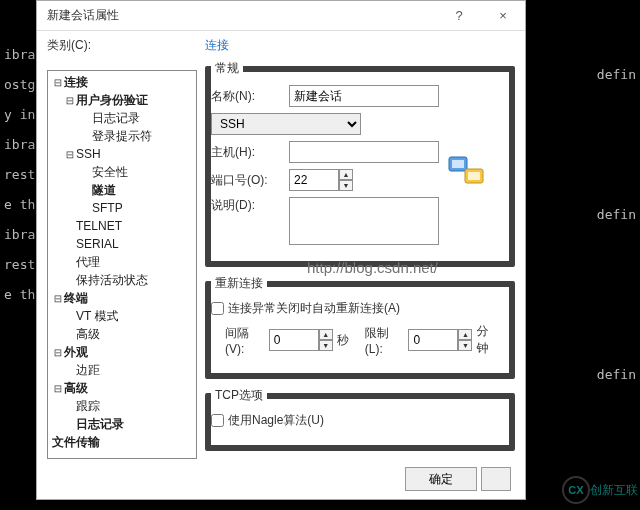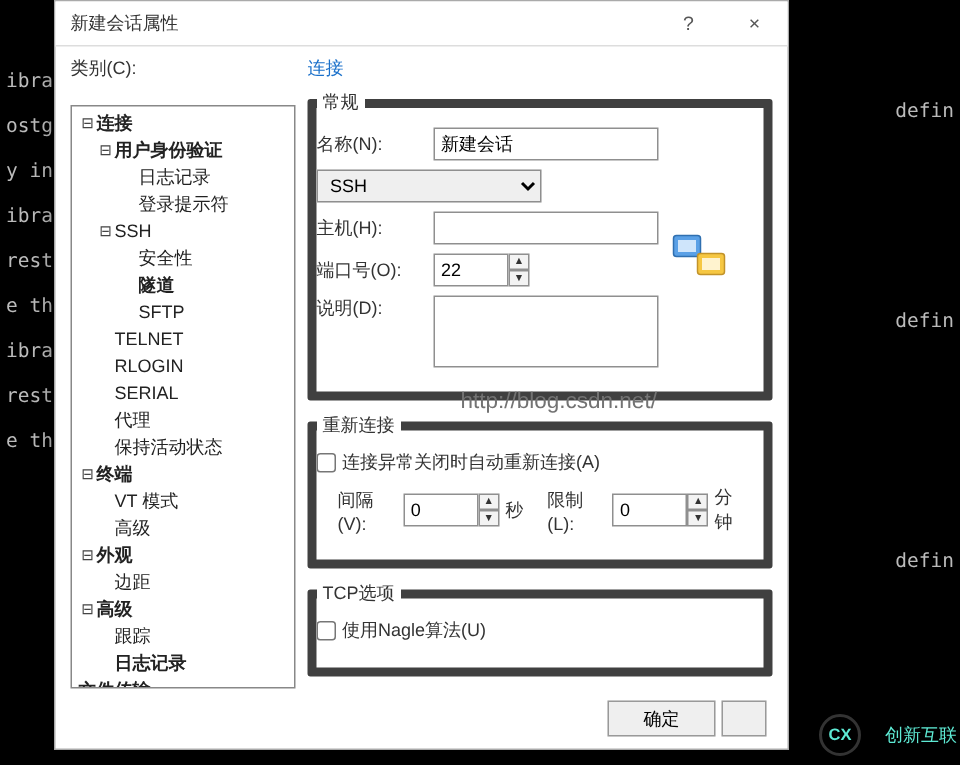--- a/index.html
+++ b/index.html
@@ -86,22 +86,22 @@
   }
   .footer-btns button {
     width: 72px; height: 24px; border: 1px solid #999; background: #efefef; font-size: 12px;
   }
   .footer-btns .ghost { width: 30px; }
   .watermark {
     position: absolute; left: 270px; top: 258px; color: #737373; font-size: 15px; font-family: Arial;
     pointer-events: none;
   }
   .logo {
-    position: absolute; right: 2px; bottom: 6px; display:flex; align-items:center; gap:16px;
-    font-size: 12px; color:#5eead4;
+    position: absolute; right: 2px; bottom: 6px; display:flex; align-items:center; gap:0;
+    font-size: 12px; color:#0f766e;
   }
   .logo .circ { width:28px; height:28px; border:2px solid #333; border-radius:50%; display:flex; align-items:center; justify-content:center; font-weight:bold; font-size:11px; }
 </style>
 </head>
 <body>
 
 <div class="terminal-bg">
   <div class="line">ibra</div>
   <div class="line">ostgr</div>
   <div class="line">y ins</div>
@@ -155,24 +155,20 @@
             <span class="tw"></span>
             <span class="lbl">隧道</span>
           </div>
           <div class="tree-item ind2">
             <span class="tw"></span>
             <span class="lbl">SFTP</span>
           </div>
           <div class="tree-item ind1">
             <span class="tw"></span>
             <span class="lbl">TELNET</span>
-          </div>
-          <div class="tree-item ind1">
-            <span class="tw"></span>
-            <span class="lbl">RLOGIN</span>
           </div>
           <div class="tree-item ind1">
             <span class="tw"></span>
             <span class="lbl">SERIAL</span>
           </div>
           <div class="tree-item ind1">
             <span class="tw"></span>
             <span class="lbl">代理</span>
           </div>
           <div class="tree-item ind1">

